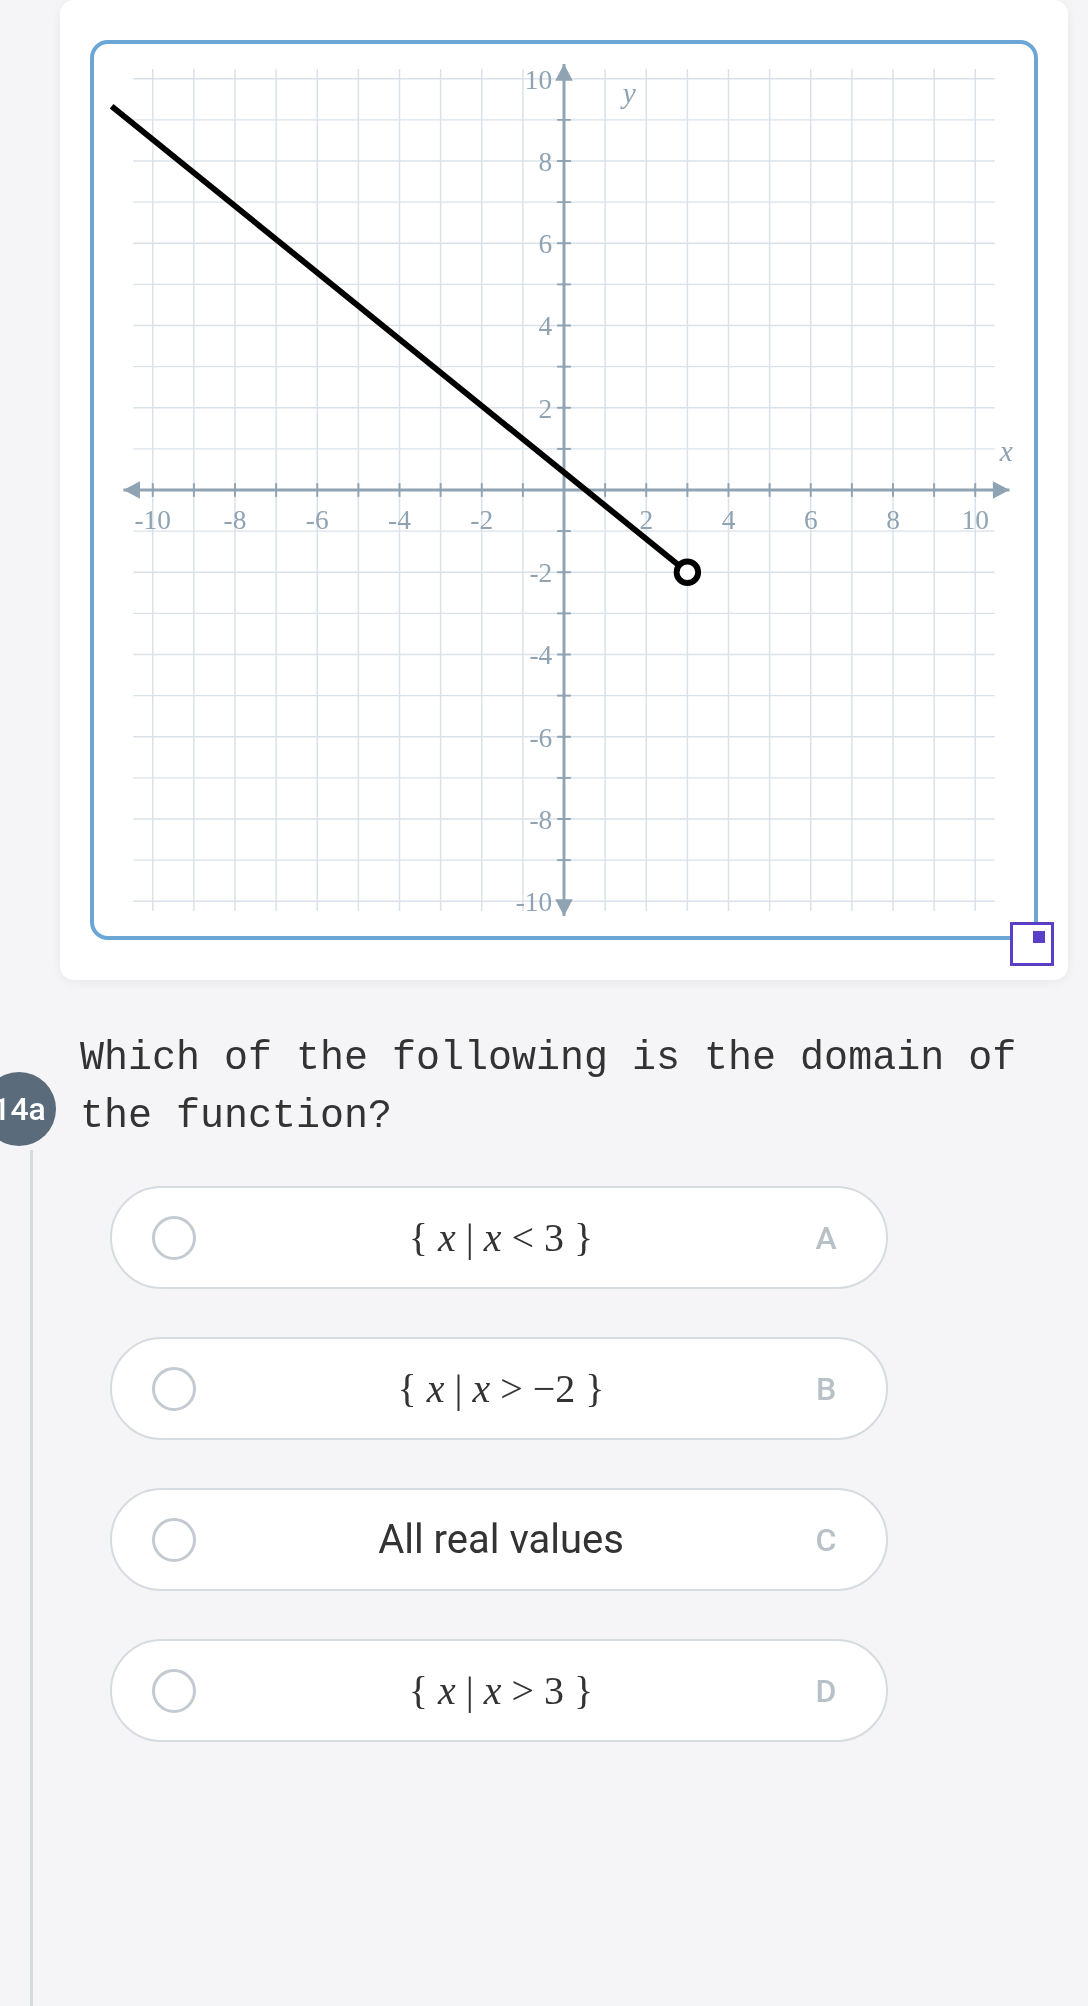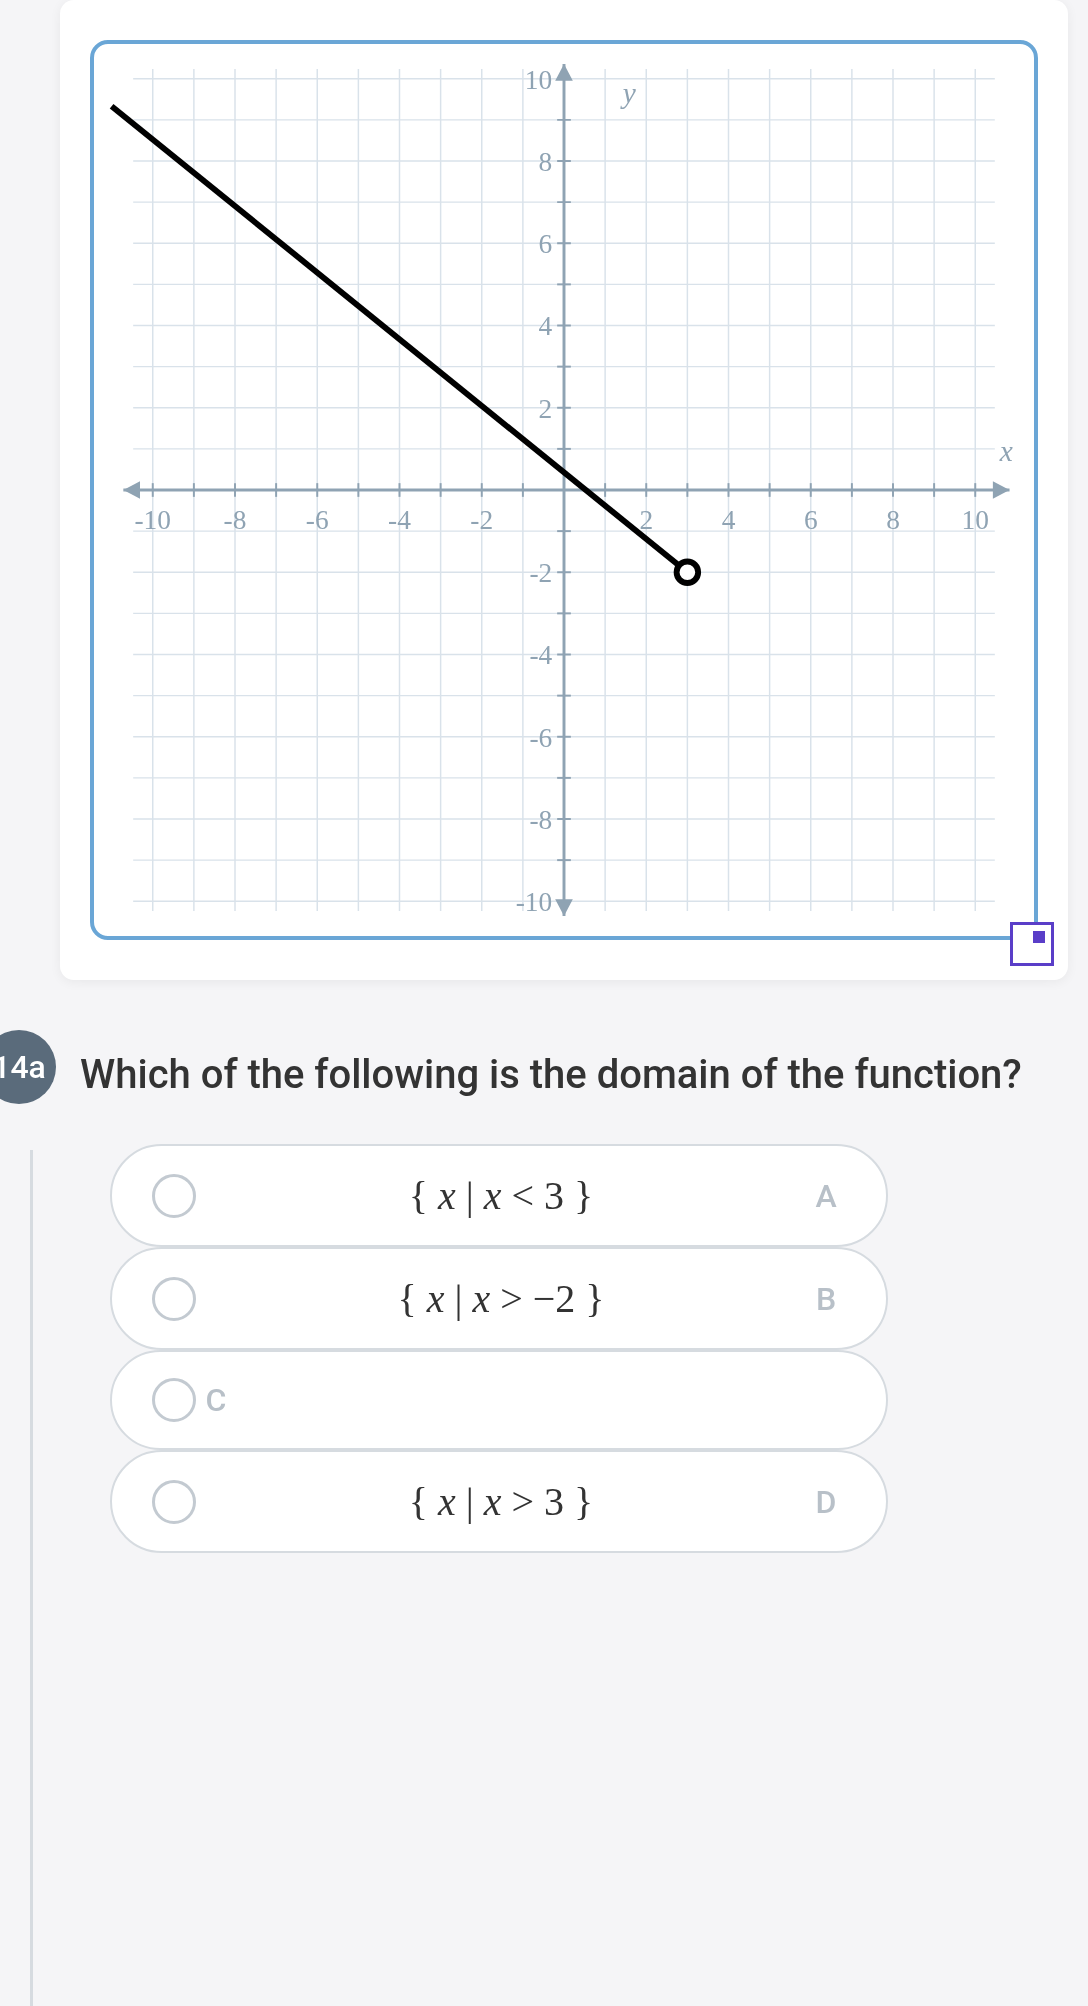--- a/index.html
+++ b/index.html
@@ -70,26 +70,28 @@
     font-size: 32px;
     font-weight: 500;
     flex-shrink: 0;
     margin-left: -18px;
   }
   .qtext {
     font-size: 40px;
     color: #333;
     line-height: 1.45;
     font-weight: 500;
+    font-family: Liberation Mono, monospace;
   }
   .options {
     margin-left: 110px;
     margin-right: 200px;
     display: flex;
     flex-direction: column;
+    gap: 48px;
   }
   .option {
     display: flex;
     align-items: center;
     border: 2px solid #d6dbe0;
     border-radius: 999px;
     padding: 26px 40px;
     cursor: pointer;
     background: #fff;
     position: relative;
@@ -289,20 +291,21 @@
   <div class="option">
     <div class="radio"></div>
     <div class="option-content">
       { <span style="font-style:italic">x</span> | <span style="font-style:italic">x</span> &gt; −2 }
     </div>
     <div class="option-letter">B</div>
   </div>
 
   <div class="option">
     <div class="radio"></div>
+    <div class="option-content" style="font-family:-apple-system,BlinkMacSystemFont,'Segoe UI',Roboto,Arial,sans-serif">All real values</div>
     <div class="option-letter">C</div>
   </div>
 
   <div class="option">
     <div class="radio"></div>
     <div class="option-content">
       { <span style="font-style:italic">x</span> | <span style="font-style:italic">x</span> &gt; 3 }
     </div>
     <div class="option-letter">D</div>
   </div>

